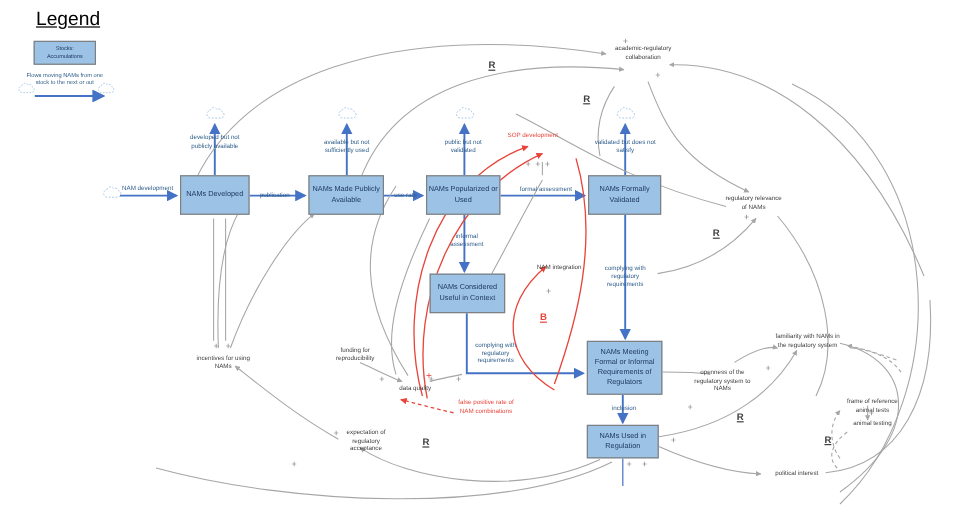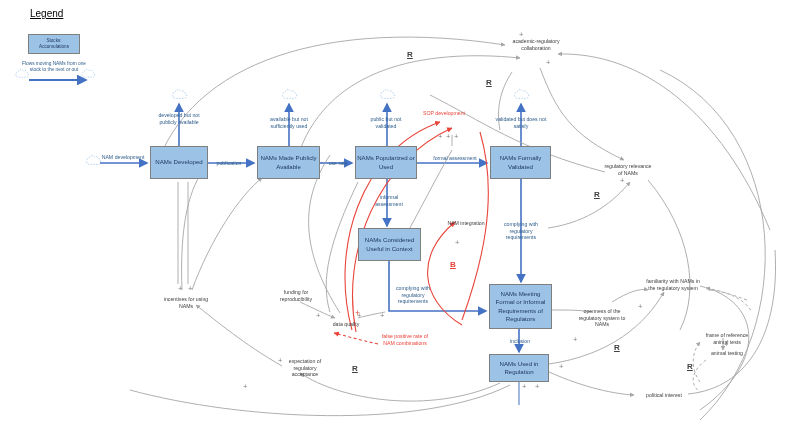--- a/index.html
+++ b/index.html
@@ -70,21 +70,21 @@
     font-size:5.2px;
     line-height:1.28;
     text-align:center;
     z-index:5;
   }
 
   
   #legend{position:absolute;left:0;top:0;z-index:8;}
   .legend-title{
     position:absolute;left:30px;top:8px;
-    font-size:10px;color:#000;text-decoration:underline;
+    font-size:16px;color:#000;text-decoration:underline;
   }
   .legend-box{
     position:absolute;left:28px;top:34px;width:52px;height:20px;
     background:#9CC3E5;border:1px solid #7F7F7F;
     color:#1F3864;font-size:4.6px;line-height:1.25;text-align:center;
     display:flex;align-items:center;justify-content:center;box-sizing:border-box;
   }
   .legend-flow-label{
     position:absolute;left:18px;top:61px;width:72px;
     color:#2E5C8A;font-size:4.8px;line-height:1.3;text-align:center;

